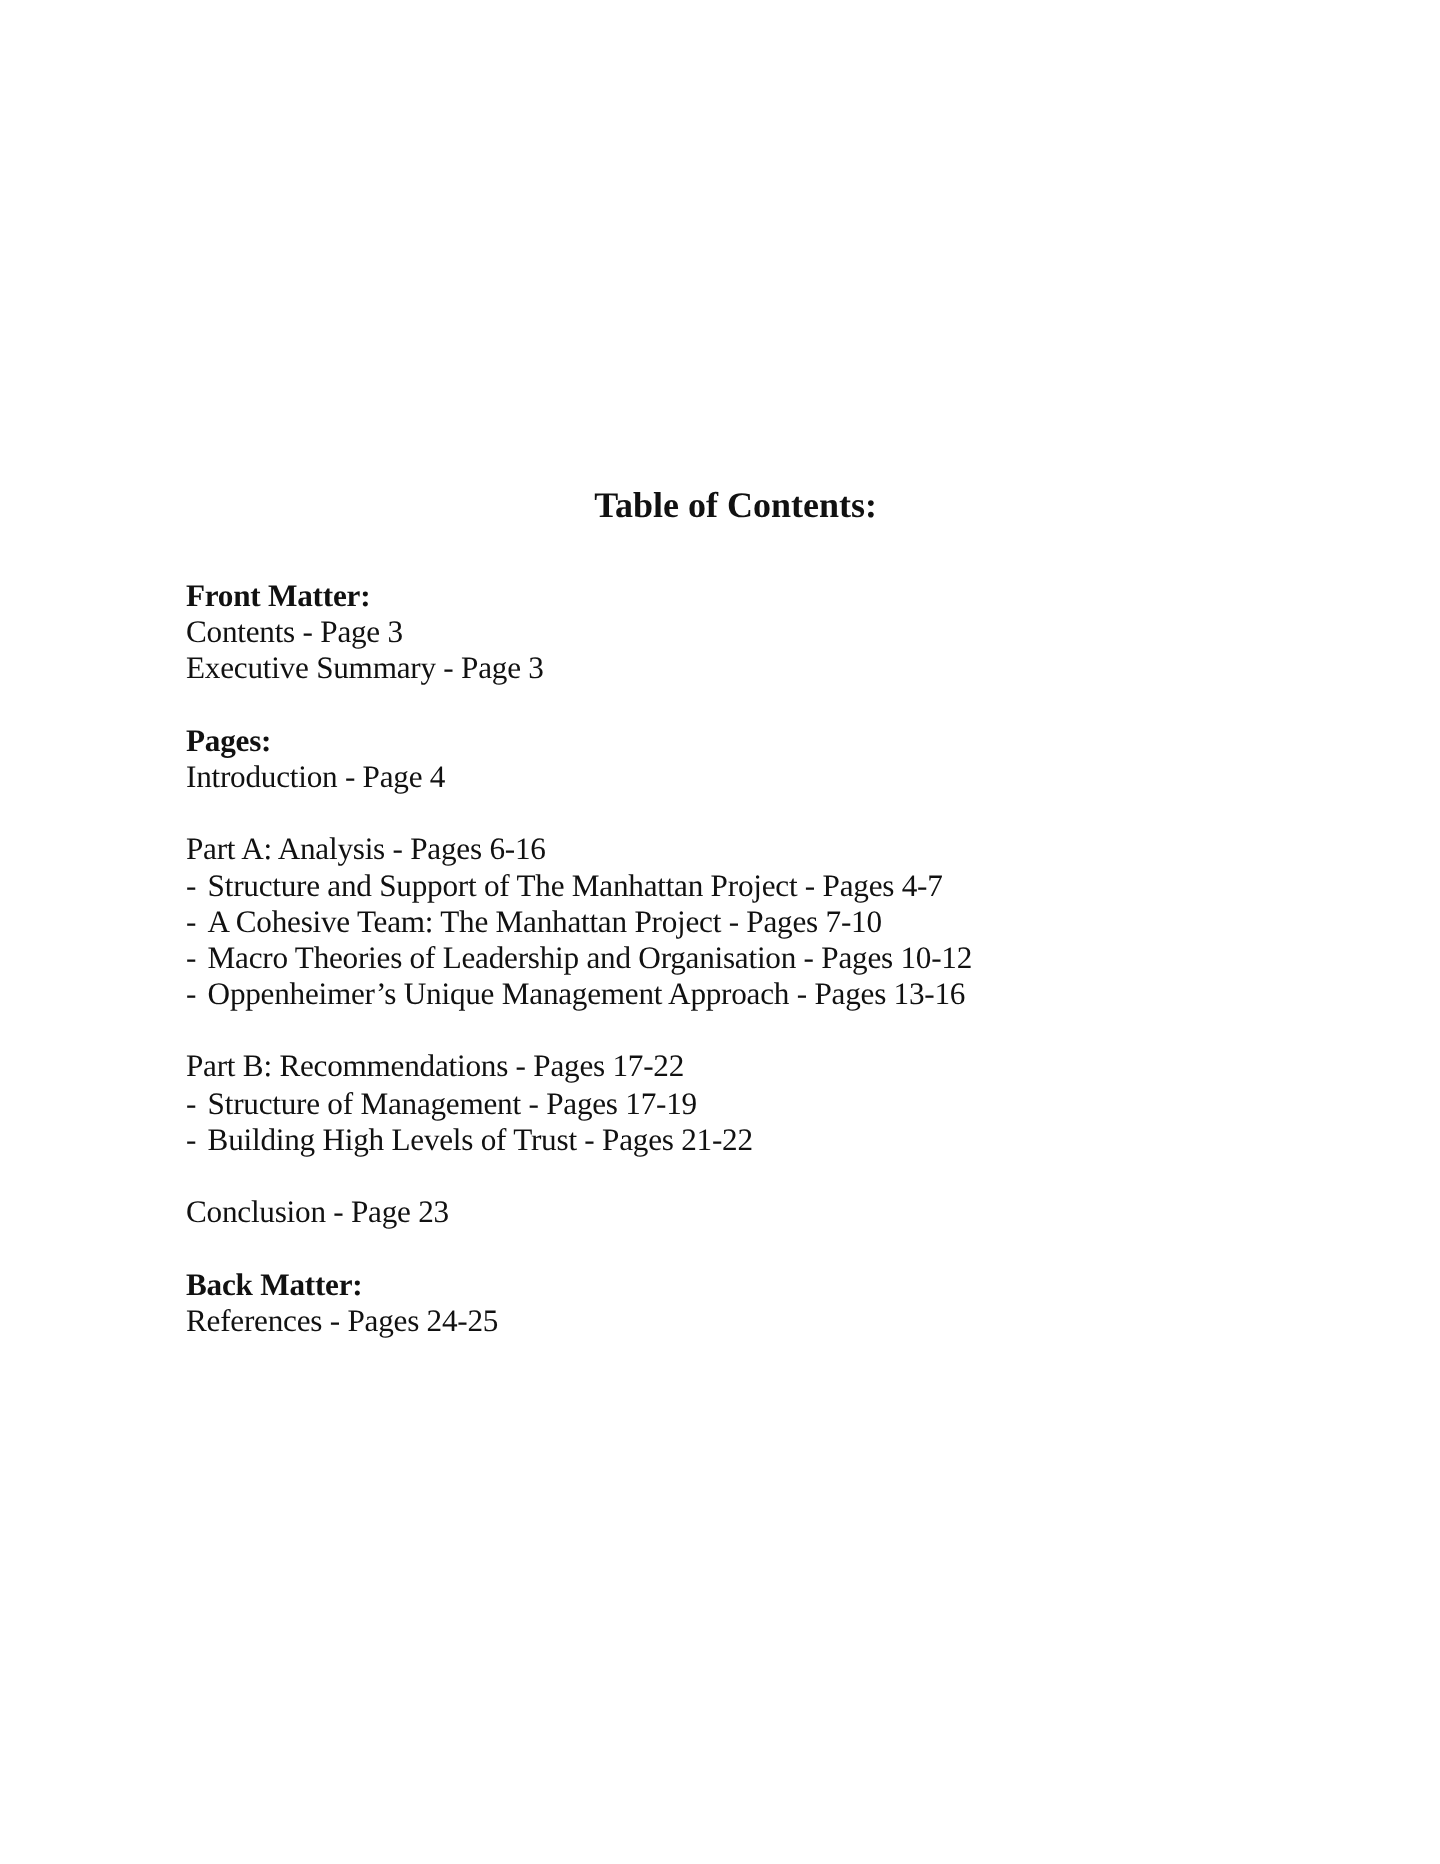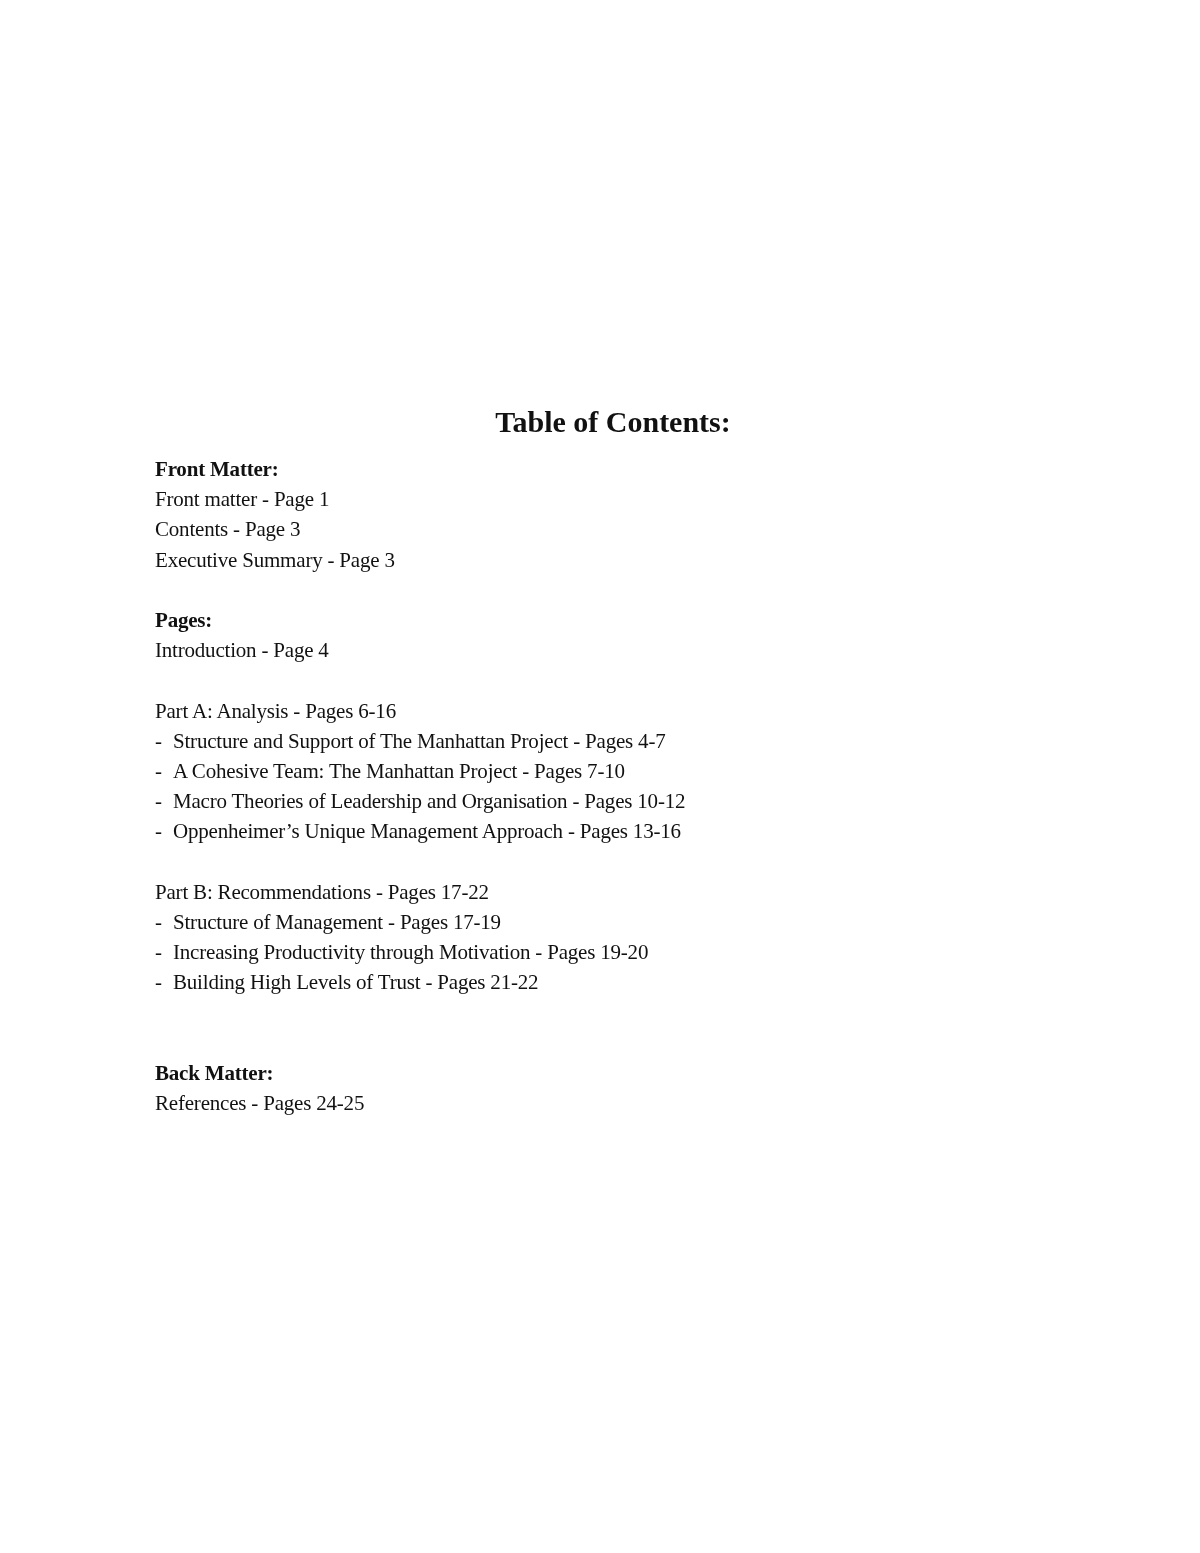--- a/index.html
+++ b/index.html
@@ -29,22 +29,22 @@
       width: 1226px;
       text-align: center;
       font-weight: bold;
       font-size: 30px;
       line-height: 40px;
       margin: 0;
     }
     .toc {
       position: absolute;
       left: 155px;
-      top: 454px;
-      font-size: 21px;
+      top: 482px;
+      font-size: 26px;
       line-height: 30.2px;
       letter-spacing: -0.2px;
     }
     .line {
       display: block;
       height: 30.2px;
       white-space: pre;
     }
     .heading {
       font-weight: bold;
@@ -60,40 +60,39 @@
   </style>
 </head>
 <body>
 
 <div class="page">
   <h1 class="title">Table of Contents:</h1>
 
   <div class="toc">
 
     <span class="line heading">Front Matter:</span>
-    <span class="line">Front matter - Page 1</span>
     <span class="line">Contents - Page 3</span>
     <span class="line">Executive Summary - Page 3</span>
     <span class="blank"></span>
 
     <span class="line heading">Pages:</span>
     <span class="line">Introduction - Page 4</span>
     <span class="blank"></span>
 
     <span class="line">Part A: Analysis - Pages 6-16</span>
     <span class="line sub"><span class="dash">-</span><span>Structure and Support of The Manhattan Project - Pages 4-7</span></span>
     <span class="line sub"><span class="dash">-</span><span>A Cohesive Team: The Manhattan Project - Pages 7-10</span></span>
     <span class="line sub"><span class="dash">-</span><span>Macro Theories of Leadership and Organisation - Pages 10-12</span></span>
     <span class="line sub"><span class="dash">-</span><span>Oppenheimer’s Unique Management Approach - Pages 13-16</span></span>
     <span class="blank"></span>
 
     <span class="line">Part B: Recommendations - Pages 17-22</span>
     <span class="line sub"><span class="dash">-</span><span>Structure of Management - Pages 17-19</span></span>
-    <span class="line sub"><span class="dash">-</span><span>Increasing Productivity through Motivation - Pages 19-20</span></span>
     <span class="line sub"><span class="dash">-</span><span>Building High Levels of Trust - Pages 21-22</span></span>
     <span class="blank"></span>
 
+    <span class="line">Conclusion - Page 23</span>
     <span class="blank"></span>
 
     <span class="line heading">Back Matter:</span>
     <span class="line">References - Pages 24-25</span>
   </div>
 </div>
 
 </body></html>

